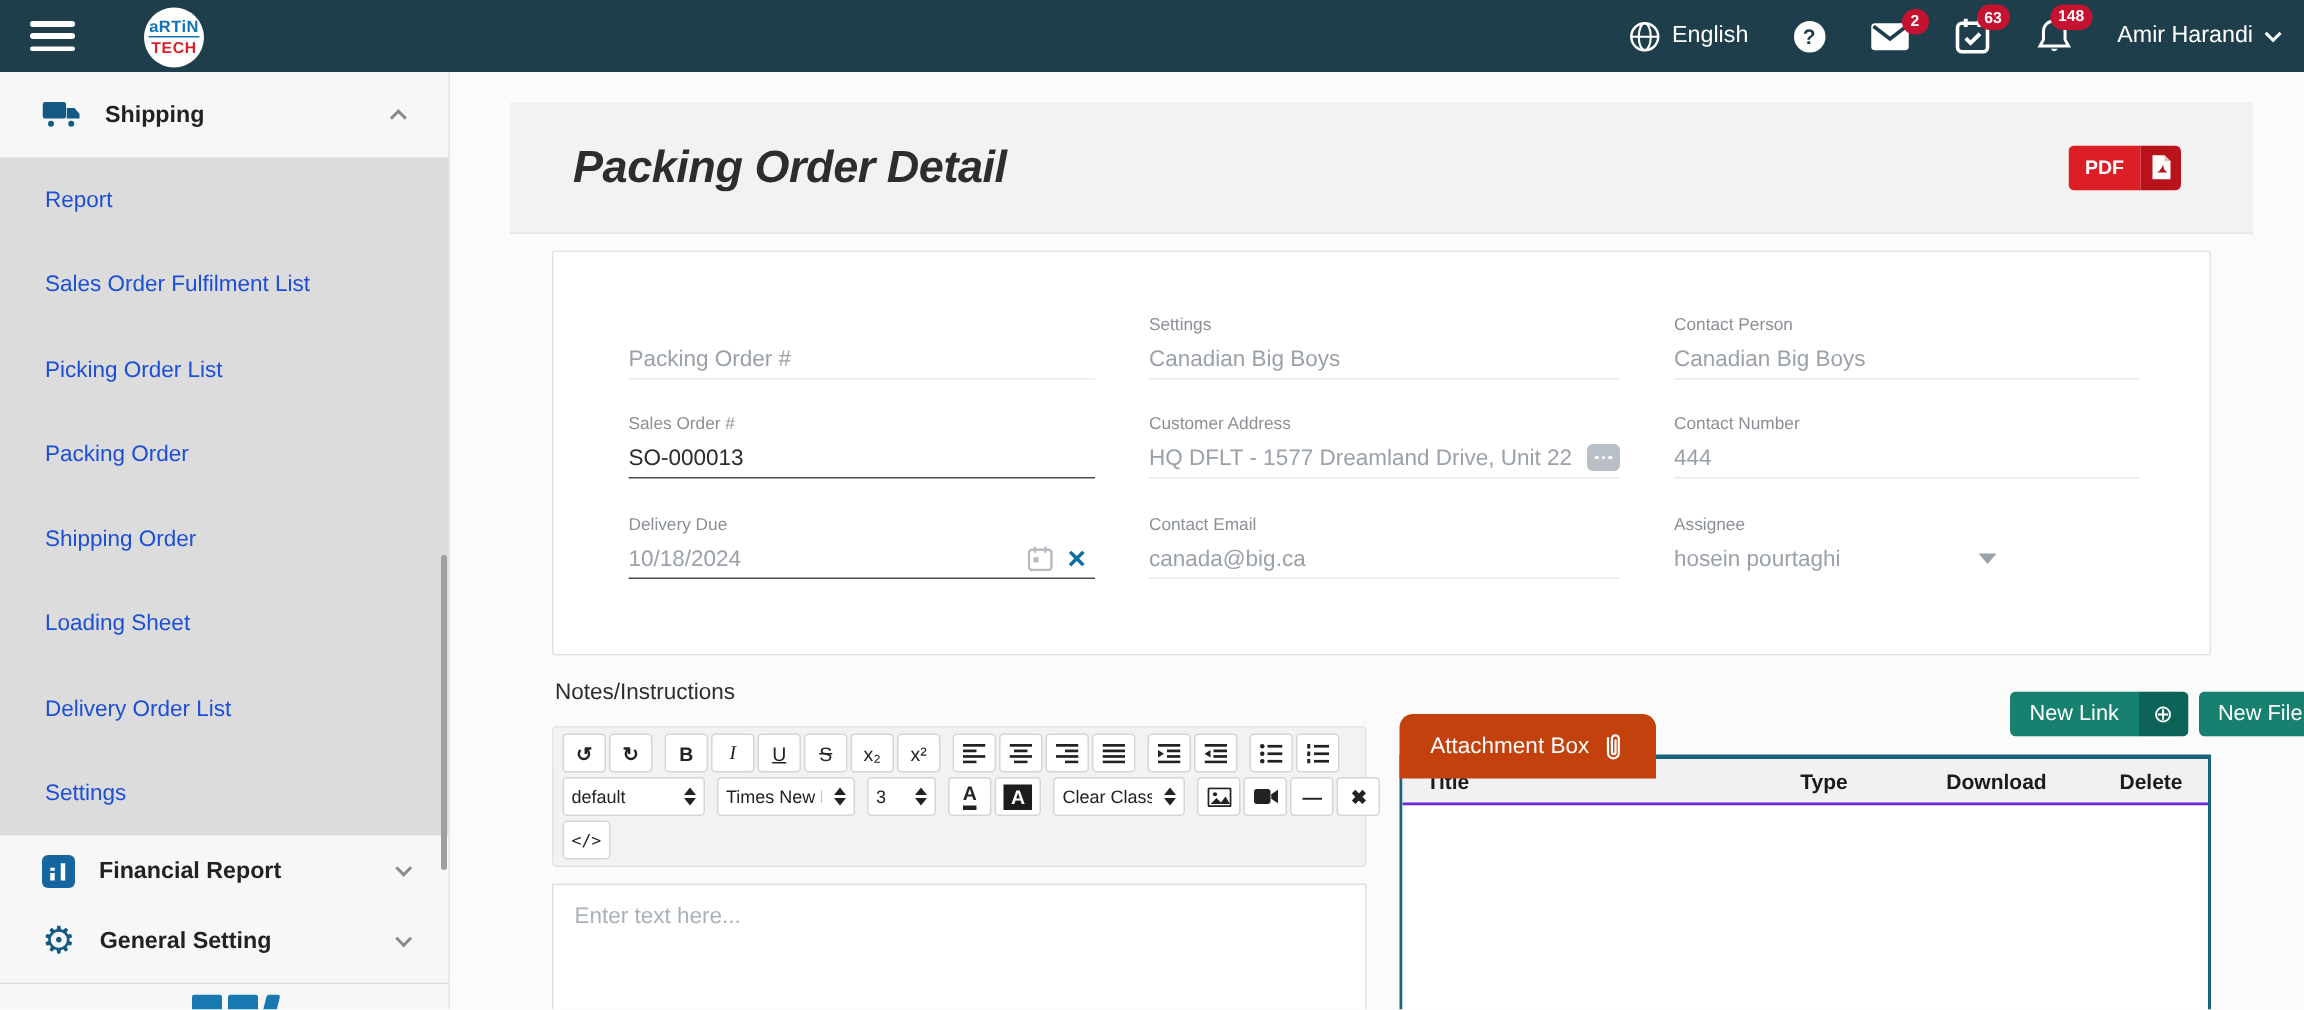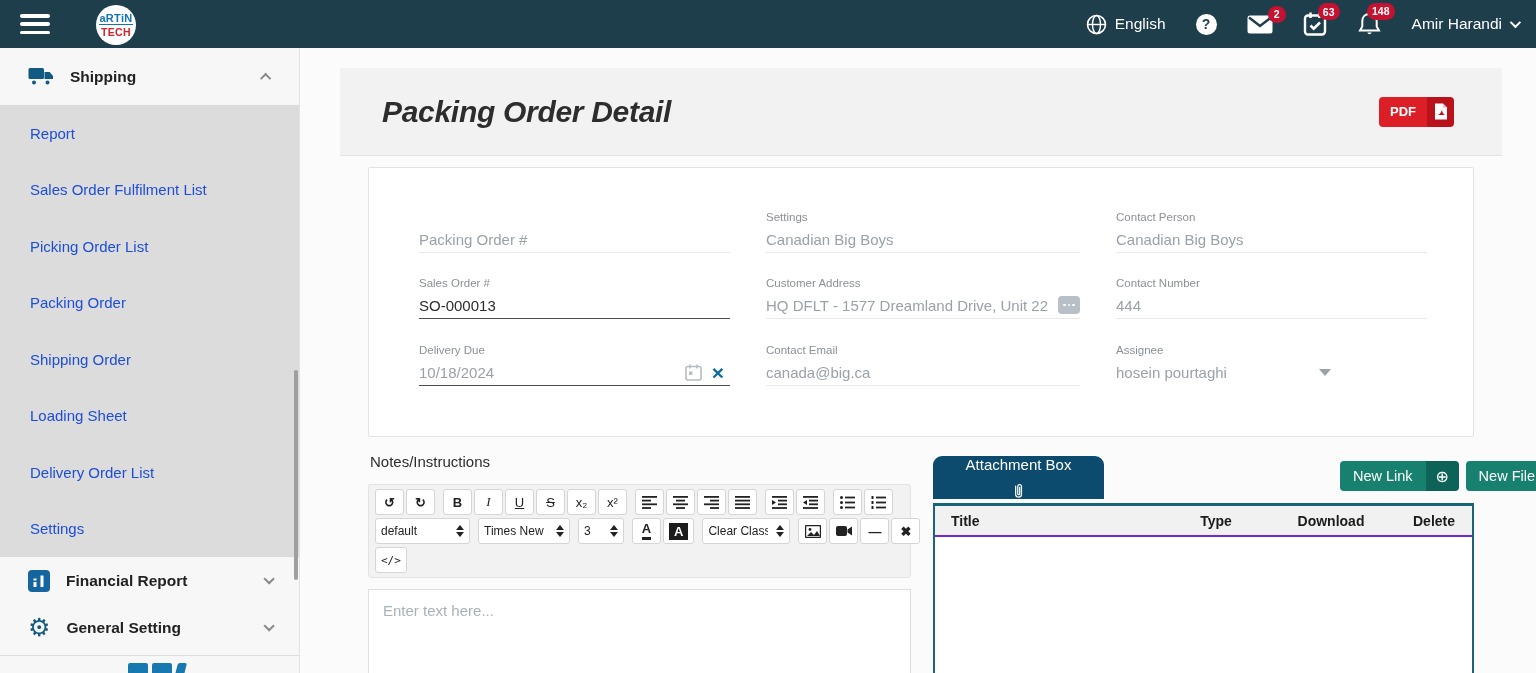--- a/index.html
+++ b/index.html
@@ -106,23 +106,23 @@
   .updown .dn { border-top:5px solid #222; }
   .w-style { width:95px; } .w-font { width:92px; } .w-size { width:46px; } .w-clear { width:88px; }
   .tb-btn.code { font-size:11px; font-family:"DejaVu Sans Mono", monospace; }
 
   .notes-textarea { position:absolute; left:68px; top:541px; width:543px; height:130px; border:1px solid #dfdfdf;
                     background:#fff; resize:none; outline:none; font-family:inherit; font-size:15px; color:#2d2d2d;
                     padding:12px 14px; }
   .notes-textarea::placeholder { color:#a9b1ba; }
 
   
-  .attach-tab { position:absolute; left:633px; top:408px; width:171px; height:43px; background:#0c4a6e; color:#fff;
+  .attach-tab { position:absolute; left:633px; top:428px; width:171px; height:43px; background:#c2410c; color:#fff;
                 border-radius:9px 9px 0 0; display:flex; align-items:center; justify-content:center; gap:9px;
-                font-size:15px; cursor:pointer; z-index:2;flex-direction:column; }
+                font-size:15px; cursor:pointer; z-index:2; }
   .attach-actions { position:absolute; left:633px; top:413px; width:648px; display:flex; justify-content:flex-end; gap:7px; }
   .teal-btn { display:flex; height:30px; border:none; border-radius:4px; overflow:hidden; cursor:pointer; }
   .teal-btn .t-txt { background:#17806f; color:#fff; font-size:14.5px; display:flex; align-items:center; padding:0 13px; }
   .teal-btn .t-seg { background:#0d6357; width:33px; color:#fff; display:flex; align-items:center; justify-content:center; font-size:16px; }
   .attach-table { position:absolute; left:633px; top:455px; width:541px; height:400px; background:#fff;
                   border:2px solid #19647a; border-top-width:3px; }
   .at-head { height:31px; background:#f1f1f2; border-bottom:2px solid #6d28d9; display:flex; align-items:center;
              font-weight:bold; font-size:14px; color:#1b1b1b; }
   .c-title { flex:1; padding-left:16px; }
   .c-type { width:100px; text-align:center; }

